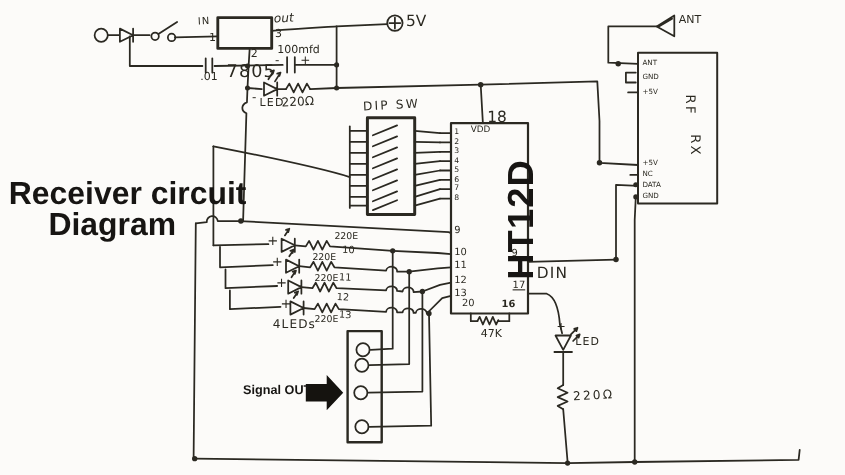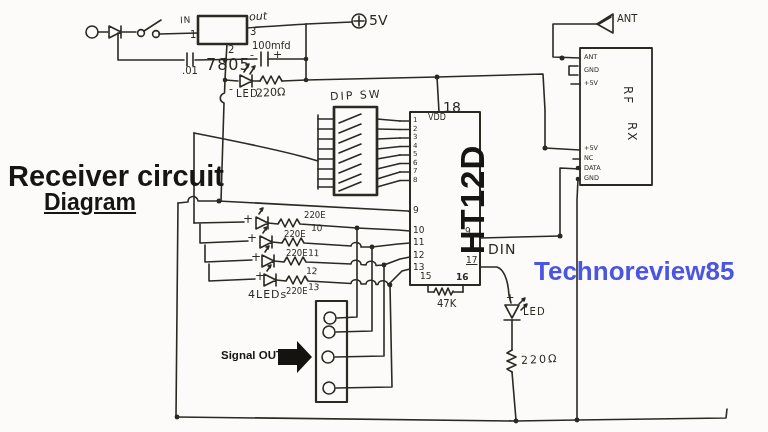--- a/index.html
+++ b/index.html
@@ -140,22 +140,21 @@
           <circle cx="177" cy="417" r="2.4"></circle>
         <circle cx="516" cy="421" r="2.4"></circle>
           <circle cx="577" cy="420" r="2.4"></circle>
       </g>
 
       <polygon points="278,349 297,349 297,341 312,357 297,373 297,365 278,365" fill="#15130f" stroke="none"></polygon>
     </g>
   </svg>
 
   <span class="lbl print" style="left:8px;top:150px;font-size:29px;margin-top:12px;">Receiver circuit</span>
-  <span class="lbl print" style="left:44px;top:191px;font-size:23px;text-decoration:underline;">Diagram</span>
-  <span class="lbl print" style="left:534px;top:258px;font-size:26px;color:#4a55e2;">Technoreview85</span>
+  <span class="lbl print" style="left:44px;top:191px;font-size:29px;">Diagram</span>
   <span class="lbl print" style="left:221px;top:350px;font-size:11.5px;">Signal OUT</span>
   <span class="lbl print rotm90" style="left:418px;top:183px;font-size:33px;letter-spacing:1px;">HT12D</span>
 
   <span class="lbl hw tilt1" style="left:180px;top:16px;font-size:9px;letter-spacing:1px;">IN</span>
   <span class="lbl hw" style="left:190px;top:30px;font-size:10px;">1</span>
   <span class="lbl hw" style="left:206px;top:21px;font-size:16px;letter-spacing:1px;margin-top:36px;">7805</span>
   <span class="lbl hw tilt1" style="left:249px;top:11px;font-size:11px;font-style:italic;">out</span>
   <span class="lbl hw" style="left:250px;top:27px;font-size:10px;">3</span>
   <span class="lbl hw" style="left:228px;top:45px;font-size:10px;">2</span>
   <span class="lbl hw" style="left:369px;top:13px;font-size:14px;">5V</span>
@@ -180,21 +179,21 @@
   <span class="lbl hw tiny" style="left:413px;top:168px;">7</span>
   <span class="lbl hw tiny" style="left:413px;top:177px;">8</span>
   <span class="lbl hw small" style="left:413px;top:206px;">9</span>
   <span class="lbl hw small" style="left:413px;top:226px;">10</span>
   <span class="lbl hw small" style="left:413px;top:238px;">11</span>
   <span class="lbl hw small" style="left:413px;top:251px;">12</span>
   <span class="lbl hw small" style="left:413px;top:263px;">13</span>
   <span class="lbl hw small" style="left:465px;top:227px;">9</span>
   <span class="lbl hw" style="left:488px;top:242px;font-size:14px;letter-spacing:1px;">DIN</span>
   <span class="lbl hw small" style="left:466px;top:256px;text-decoration:underline;">17</span>
-  <span class="lbl hw small" style="left:420px;top:272px;">15</span>
+  <span class="lbl hw small" style="left:420px;top:272px;">20</span>
   <span class="lbl hw small" style="left:456px;top:273px;font-weight:bold;">16</span>
   <span class="lbl hw" style="left:437px;top:299px;font-size:10px;text-align:right;">47K</span>
 
   <span class="lbl hw" style="left:243px;top:213px;font-size:12px;">+</span>
   <span class="lbl hw" style="left:247px;top:232px;font-size:12px;">+</span>
   <span class="lbl hw" style="left:251px;top:251px;font-size:12px;">+</span>
   <span class="lbl hw" style="left:255px;top:270px;font-size:12px;">+</span>
   <span class="lbl hw" style="left:304px;top:211px;font-size:8.5px;">220E</span>
   <span class="lbl hw" style="left:284px;top:230px;font-size:8.5px;">220E</span>
   <span class="lbl hw" style="left:286px;top:249px;font-size:8.5px;">220E</span>

